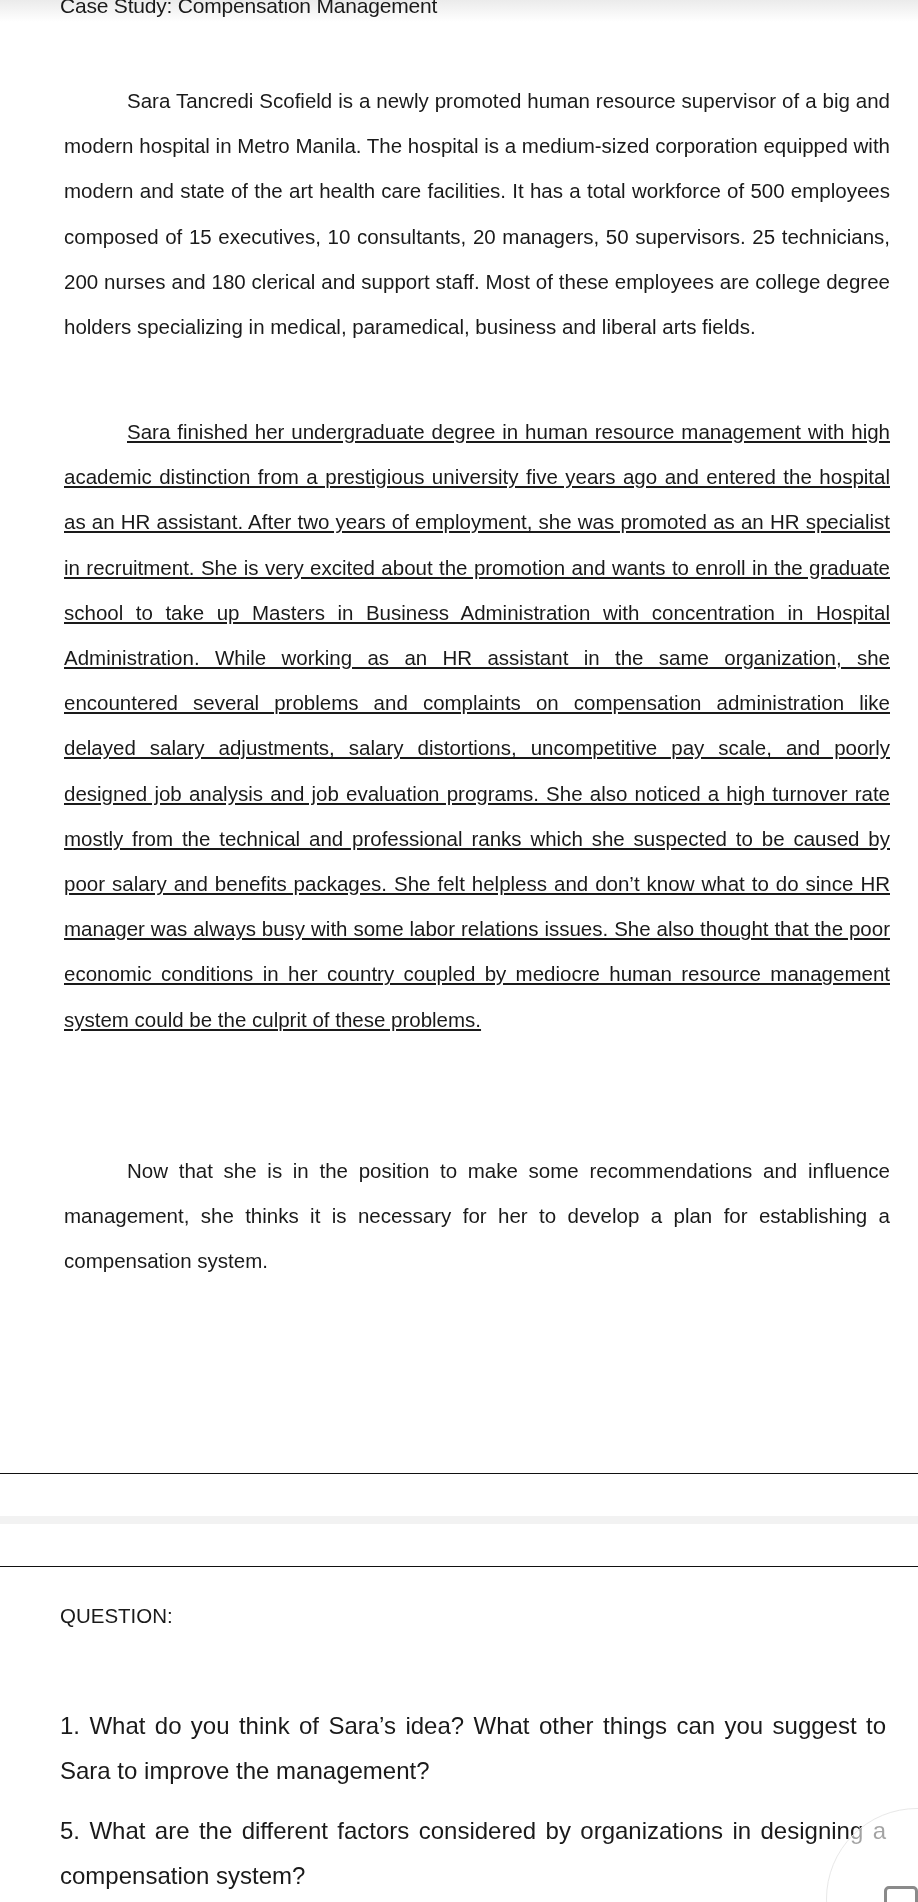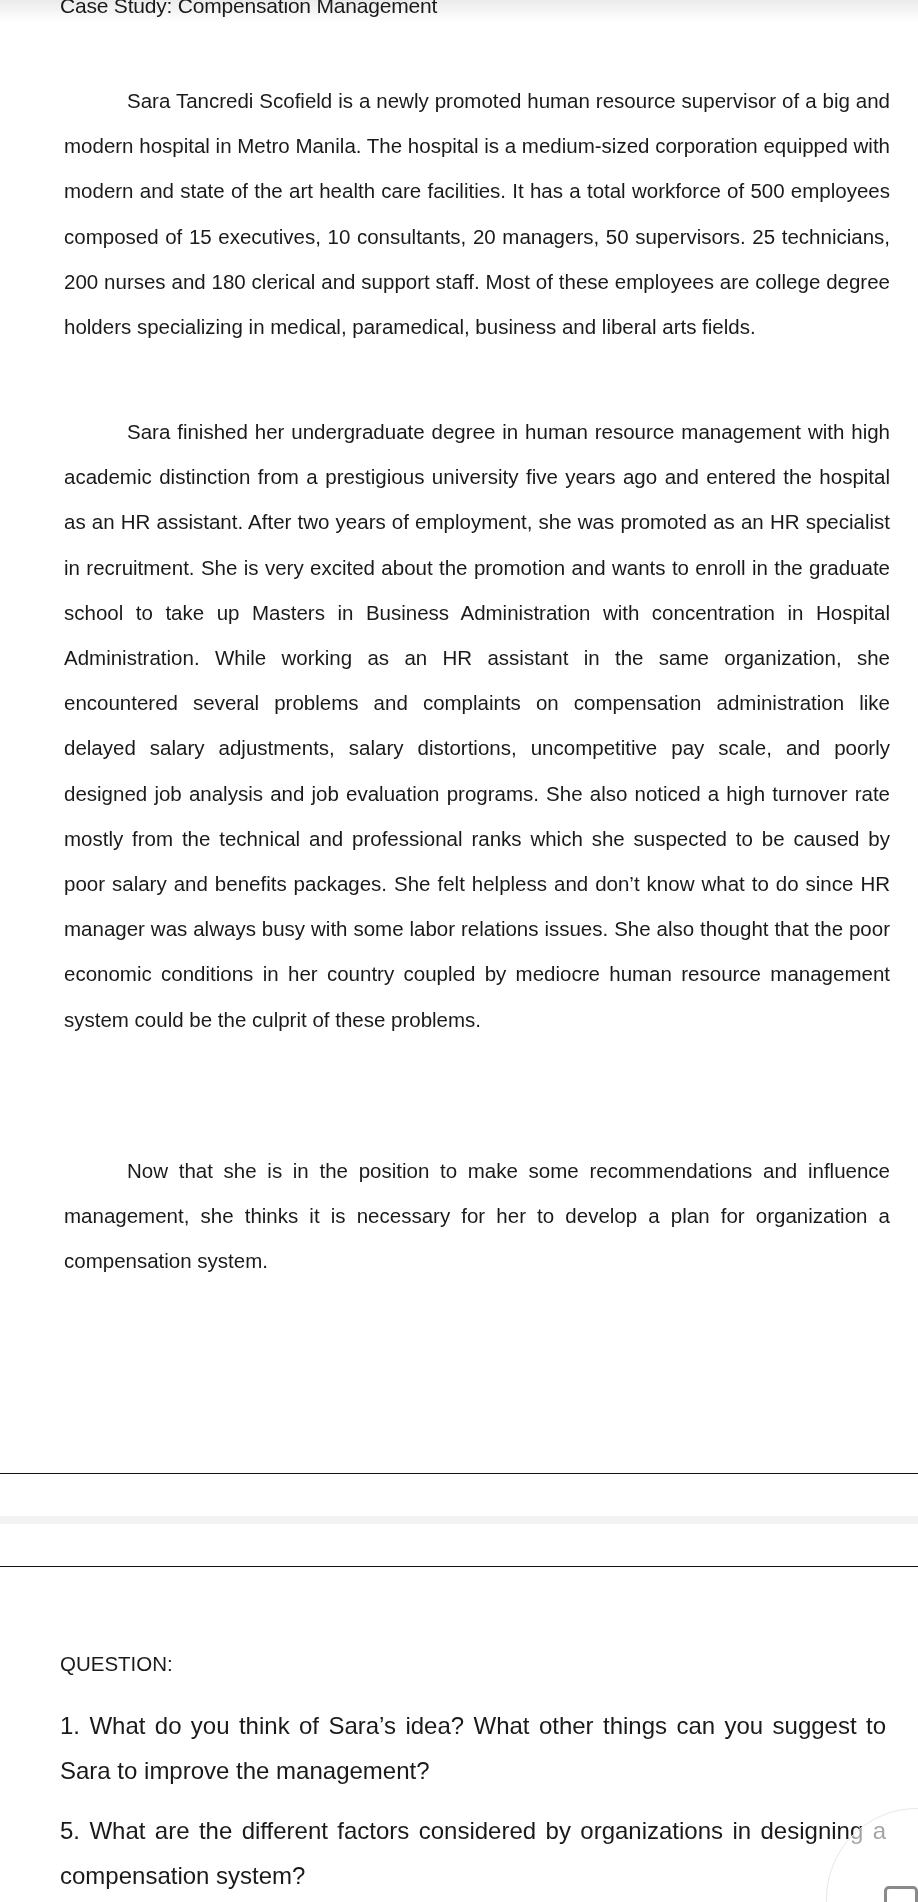--- a/index.html
+++ b/index.html
@@ -6,45 +6,45 @@
     body {
       width: 918px; height: 1902px; background: #ffffff; position: relative; overflow: hidden;
       font-family: "Liberation Sans", sans-serif; color: #1a1a1a;
     }
     .topshade { position: absolute; left: 0; top: 0; width: 918px; height: 22px;
       background: linear-gradient(#ebebeb, #ffffff); }
     .doc-title { position: absolute; left: 60px; top: -6px; font-size: 21px; letter-spacing: -0.2px; }
     .para { position: absolute; left: 64px; width: 826px; font-size: 20.5px; line-height: 45.2px;
       text-align: justify; text-indent: 63px; margin: 0; }
     .p1 { top: 78px; }
-    .p2 { top: 409px; }
+    .p2 { top: 409px; text-decoration: underline; }
     .p3 { top: 1148px; }
     .rule { position: absolute; left: 0; width: 918px; height: 1px; background: #111; }
     .rule1 { top: 1473px; }
     .rule2 { top: 1566px; }
     .gap { position: absolute; left: 0; top: 1516px; width: 918px; height: 8px; background: #f2f2f2; }
-    .qhead { position: absolute; left: 60px; top: 1652px; font-size: 20.5px; }
+    .qhead { position: absolute; left: 60px; top: 1604px; font-size: 20.5px; }
     .q { position: absolute; left: 60px; width: 826px; font-size: 24px; line-height: 45px;
       text-align: justify; margin: 0; }
     .q1 { top: 1703px; }
     .q2 { top: 1808px; }
     .fab { position: absolute; left: 826px; top: 1808px; width: 180px; height: 180px;
       border-radius: 50%; border: 1px solid #e8e8e8; background: rgba(255,255,255,0.6); }
     .fab-icon { position: absolute; left: 884px; top: 1886px; width: 34px; height: 26px;
       border: 3px solid #8a8a8a; border-radius: 5px; box-sizing: border-box; }
   </style>
 </head>
 <body>
 
 <div class="topshade"></div>
 <div class="doc-title">Case Study: Compensation Management</div>
 
 <p class="para p1">Sara Tancredi Scofield is a newly promoted human resource supervisor of a big and modern hospital in Metro Manila. The hospital is a medium-sized corporation equipped with modern and state of the art health care facilities. It has a total workforce of 500 employees composed of 15 executives, 10 consultants, 20 managers, 50 supervisors. 25 technicians, 200 nurses and 180 clerical and support staff. Most of these employees are college degree holders specializing in medical, paramedical, business and liberal arts fields.</p>
 <p class="para p2">Sara finished her undergraduate degree in human resource management with high academic distinction from a prestigious university five years ago and entered the hospital as an HR assistant. After two years of employment, she was promoted as an HR specialist in recruitment. She is very excited about the promotion and wants to enroll in the graduate school to take up Masters in Business Administration with concentration in Hospital Administration. While working as an HR assistant in the same organization, she encountered several problems and complaints on compensation administration like delayed salary adjustments, salary distortions, uncompetitive pay scale, and poorly designed job analysis and job evaluation programs. She also noticed a high turnover rate mostly from the technical and professional ranks which she suspected to be caused by poor salary and benefits packages. She felt helpless and don’t know what to do since HR manager was always busy with some labor relations issues. She also thought that the poor economic conditions in her country coupled by mediocre human resource management system could be the culprit of these problems.</p>
-<p class="para p3">Now that she is in the position to make some recommendations and influence management, she thinks it is necessary for her to develop a plan for organization a compensation system.</p>
+<p class="para p3">Now that she is in the position to make some recommendations and influence management, she thinks it is necessary for her to develop a plan for establishing a compensation system.</p>
 
 <div class="rule rule1"></div>
 <div class="gap"></div>
 <div class="rule rule2"></div>
 
 <div class="qhead">QUESTION:</div>
 <p class="q q1">1. What do you think of Sara’s idea? What other things can you suggest to Sara to improve the management?</p>
 <p class="q q2">5. What are the different factors considered by organizations in designing a compensation system?</p>
 
 <div class="fab"></div>

